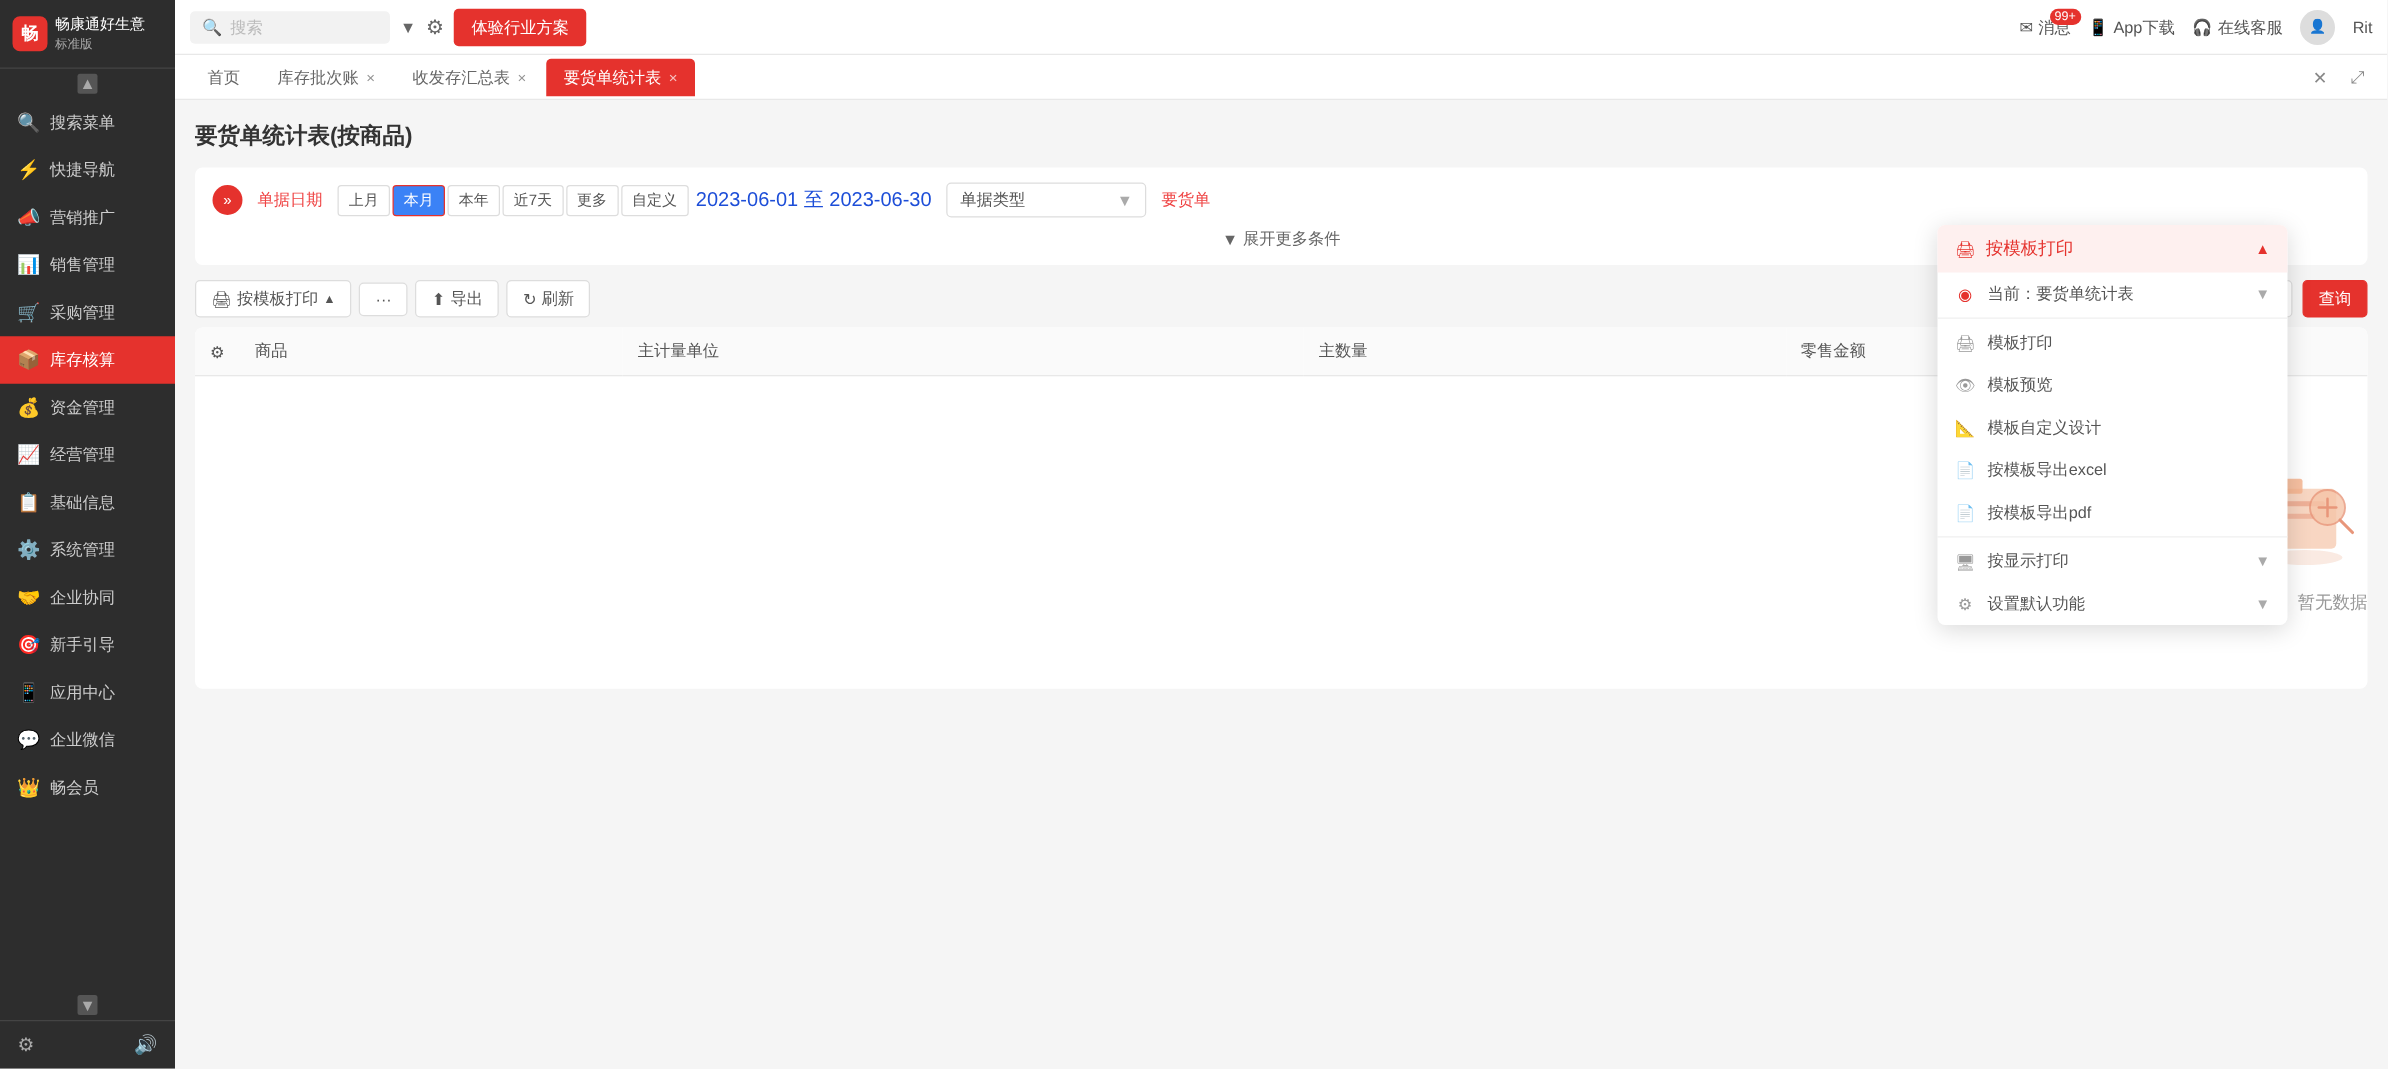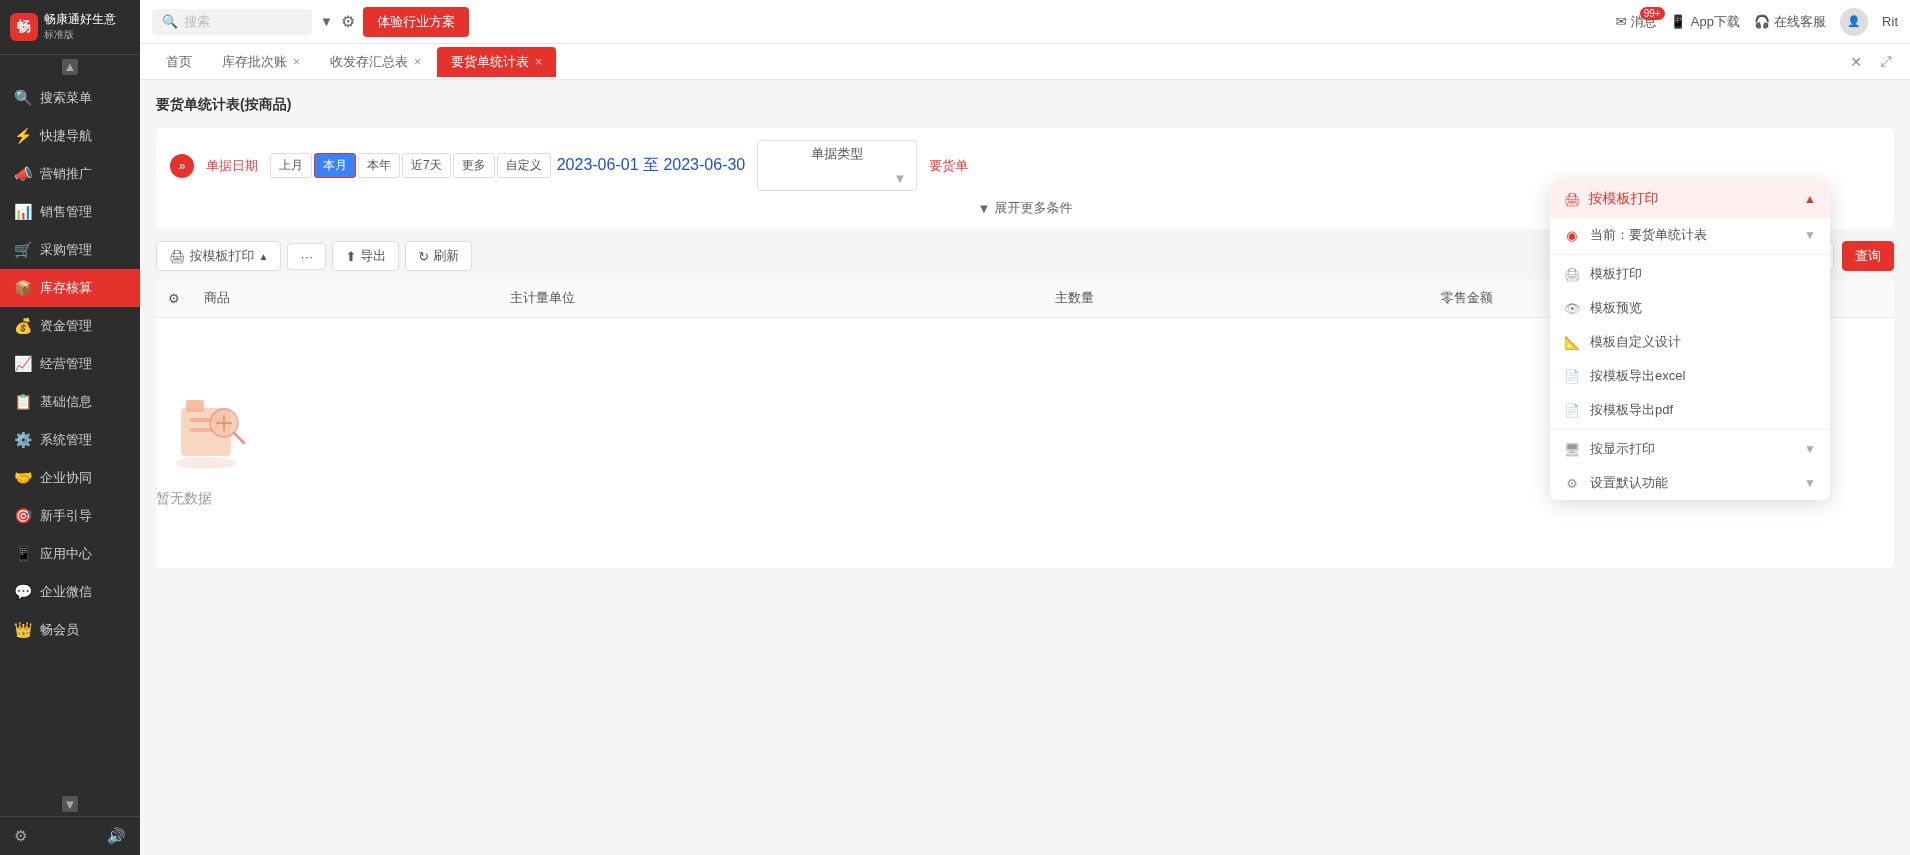--- a/index.html
+++ b/index.html
@@ -141,21 +141,21 @@
     
     .content {
       flex: 1;
       overflow: auto;
       background: #f5f5f5;
       padding: 16px;
       position: relative;
     }
 
     .page-title {
-      font-size: 14px; font-weight: 600; color: #333;
+      font-size: 18px; font-weight: 600; color: #333;
       margin-bottom: 14px;
     }
 
     
     .filter-card {
       background: #fff;
       border-radius: 6px;
       padding: 12px 14px;
       margin-bottom: 12px;
     }
@@ -180,21 +180,21 @@
       color: #555;
     }
     .date-btn.active {
       background: #3b82f6; color: #fff; border-color: #e5322d;
     }
     .date-range-text { font-size: 16px; color: #1d4ed8; margin-left: 4px; }
     .filter-select {
       display: flex; align-items: center; gap: 4px;
       border: 1px solid #ddd; border-radius: 4px;
       padding: 4px 10px; background: #fff;
-      cursor: pointer; color: #555; font-size: 13px; min-width: 160px; flex-direction: column;
+      cursor: pointer; color: #555; font-size: 13px; min-width: 160px;
     }
 
     
     .toolbar {
       display: flex; align-items: center;
       margin-bottom: 8px; gap: 8px;
     }
     .toolbar-left { display: flex; align-items: center; gap: 6px; }
     .toolbar-right { margin-left: auto; display: flex; align-items: center; gap: 8px; }
     .toolbar-btn {
@@ -234,21 +234,21 @@
       padding: 10px 12px;
       text-align: left;
       color: #555;
       font-weight: 500;
       font-size: 13px;
     }
     .table-settings-col { width: 36px; text-align: center; }
 
     
     .empty-state {
-      display: flex; flex-direction: column; align-items: flex-start; justify-content: center;
+      display: flex; flex-direction: column; align-items: flex-end; justify-content: center;
       padding: 60px 0;
     }
     .empty-icon {
       width: 100px; height: 100px;
       position: relative; margin-bottom: 12px;
     }
     .empty-text { color: #999; font-size: 14px; }
 
     
     .dropdown-popup {

